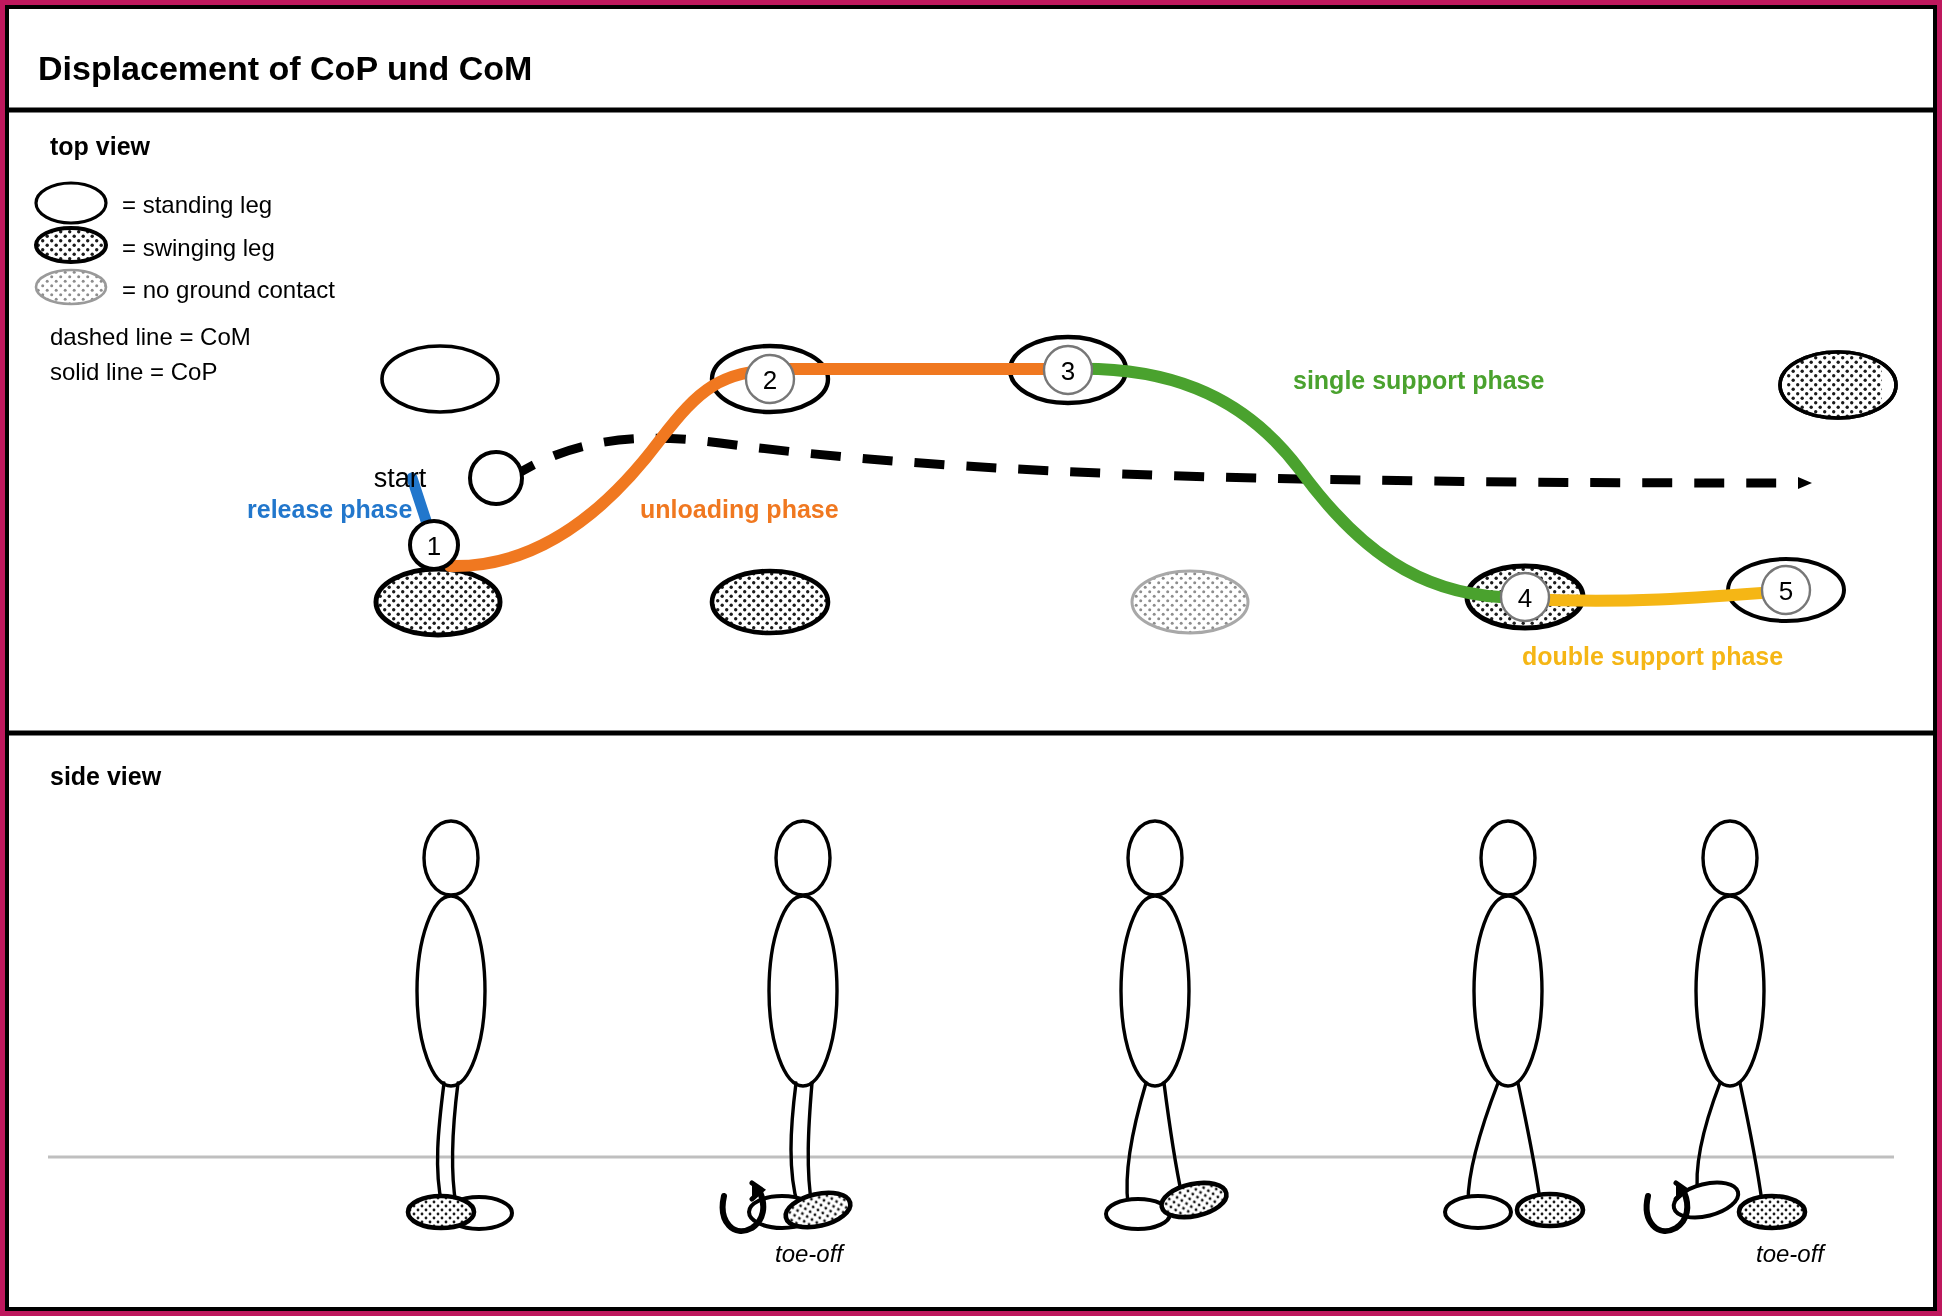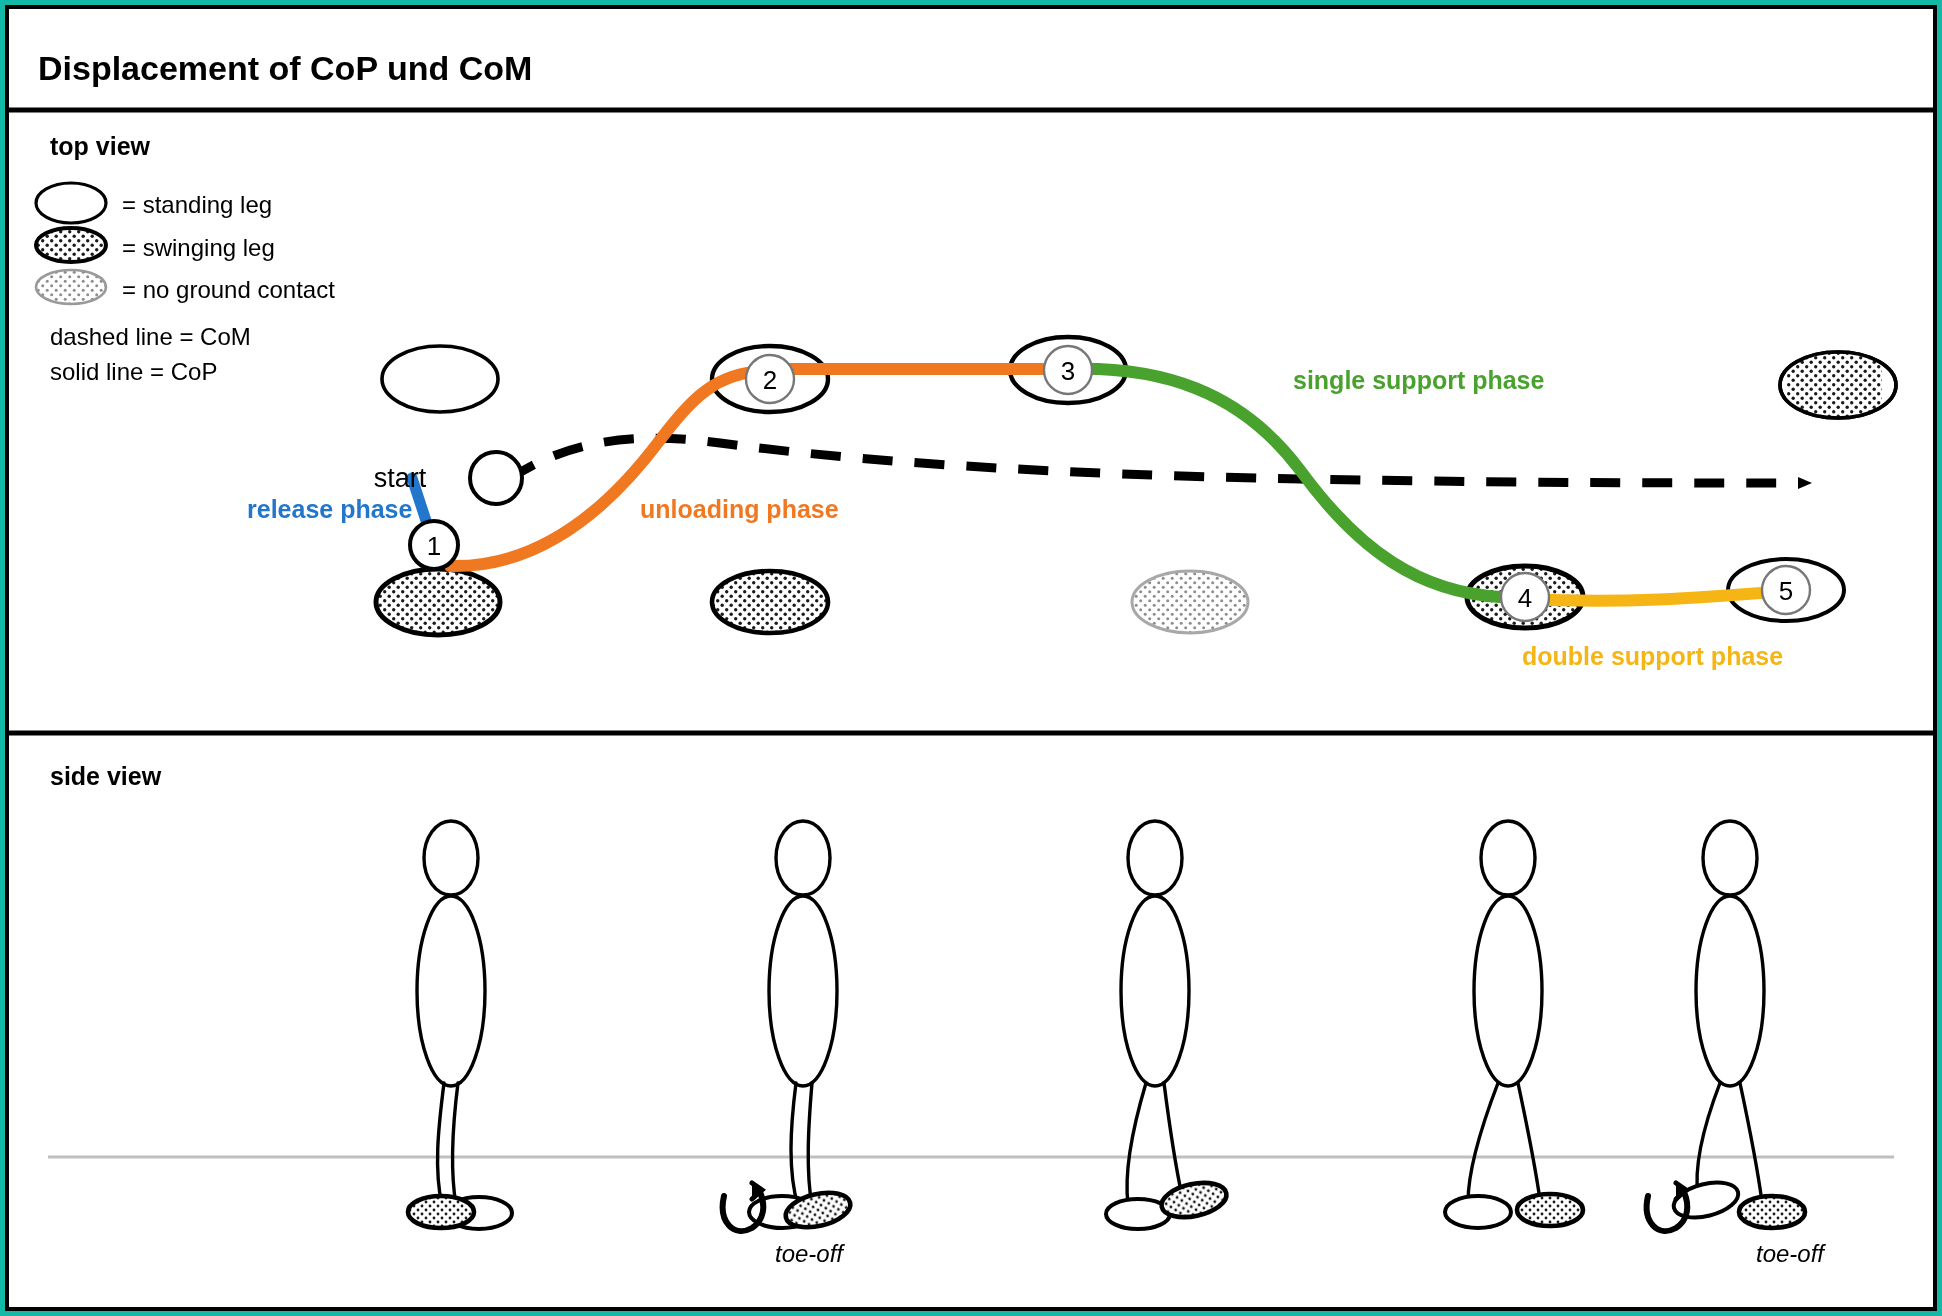--- a/index.html
+++ b/index.html
@@ -7,21 +7,21 @@
     padding: 0;
     background: #ffffff;
   }
   body {
     font-family: "Liberation Sans", sans-serif;
   }
   #figure {
     position: relative;
     width: 1942px;
     height: 1316px;
-    background: #14b8a6;
+    background: #be185d;
     overflow: hidden;
   }
   #figure svg {
     display: block;
   }
 </style>
 </head>
 <body>
 
 <div id="figure">

